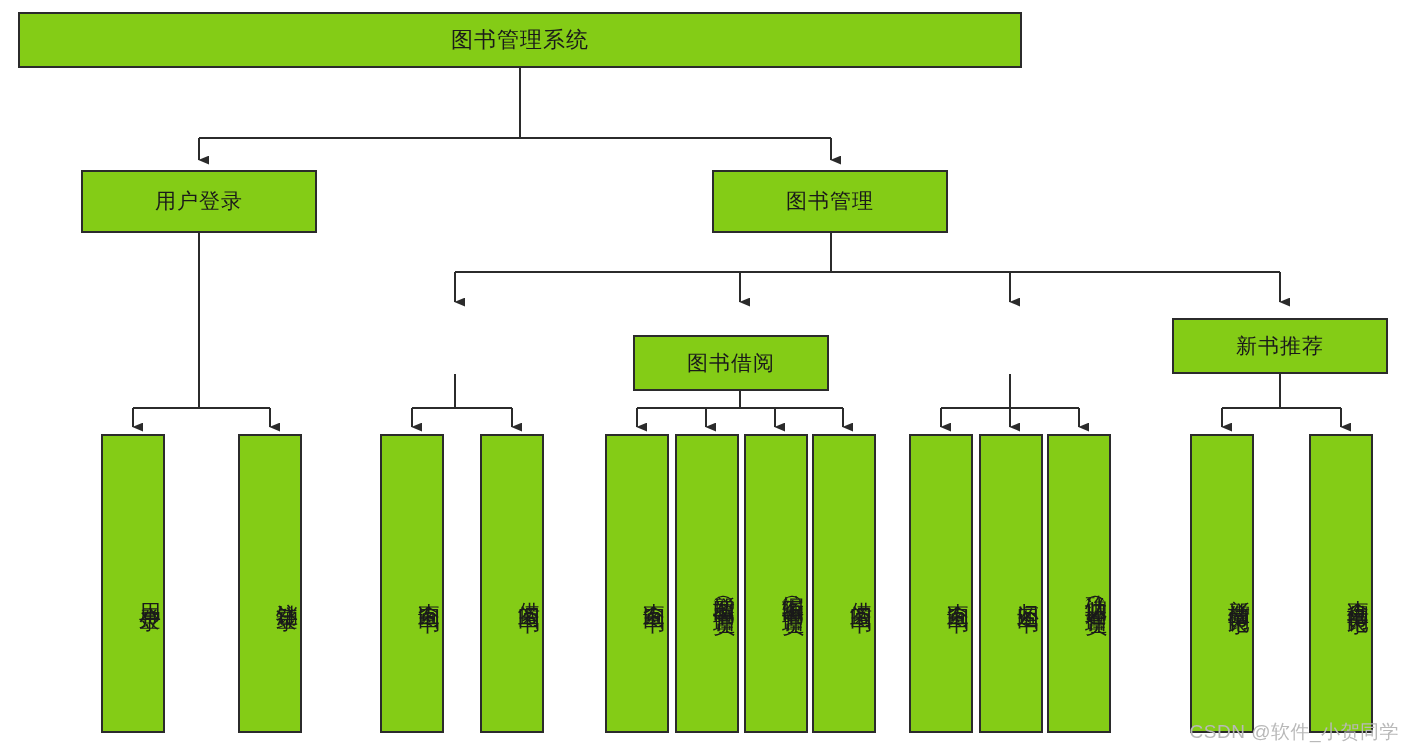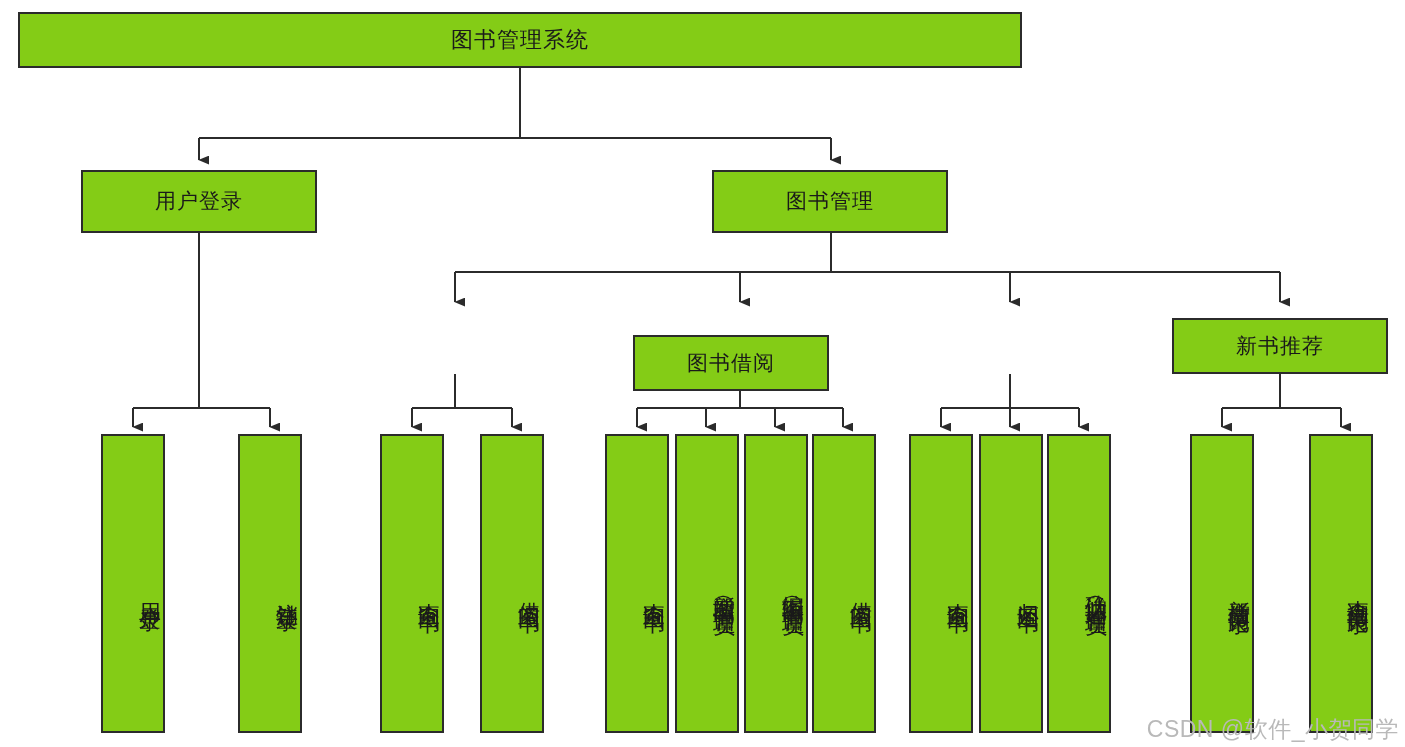--- a/index.html
+++ b/index.html
@@ -46,21 +46,21 @@
     text-orientation:upright;
     font-size:22px;
     line-height:1.18;
     letter-spacing:3px;
     white-space:normal;
   }
   .watermark{
     position:absolute;
     right:6px;
     bottom:2px;
-    font-size:23px;
+    font-size:19px;
     color:#b9b9b9;
     letter-spacing:0.5px;
     white-space:nowrap;
   }
 </style>
 </head>
 <body>
 
 <div id="canvas">
 

